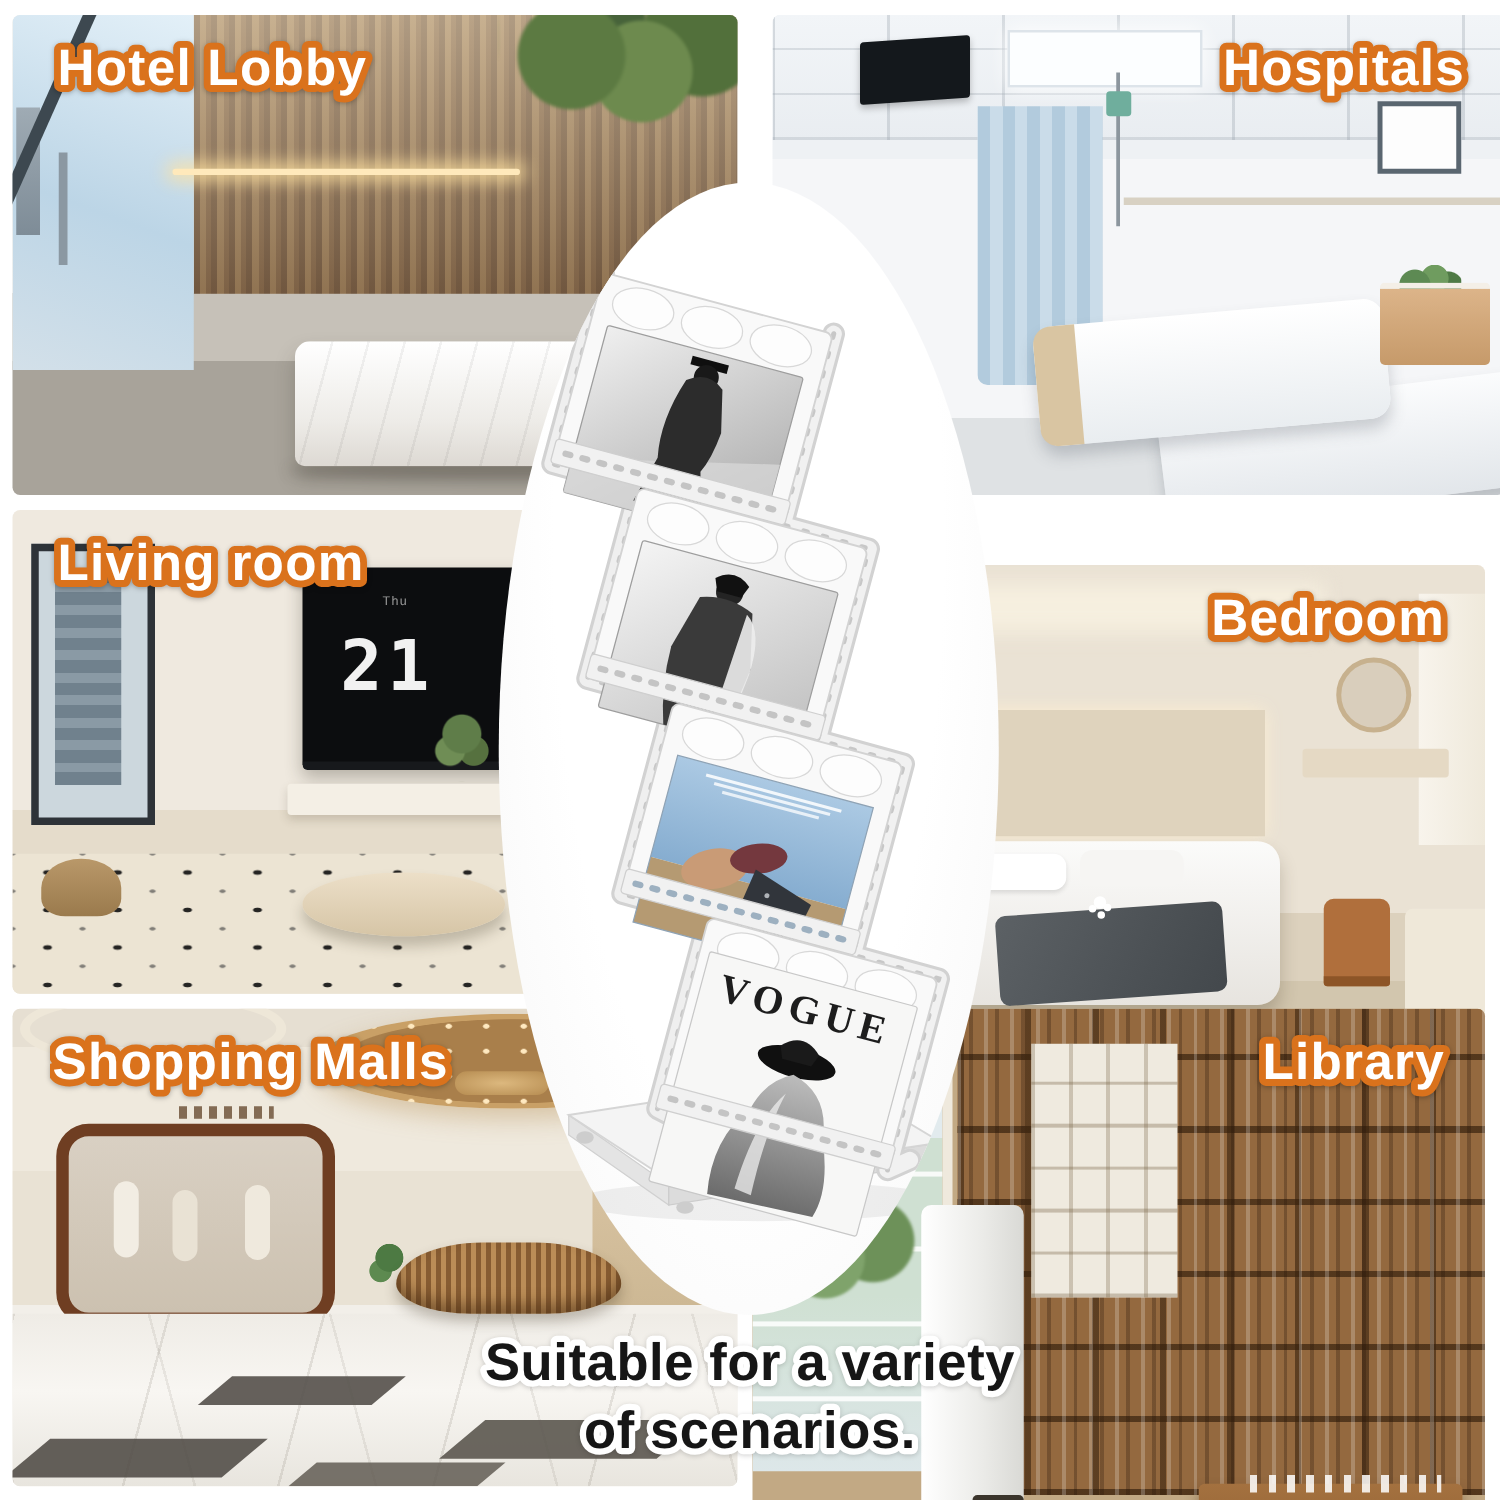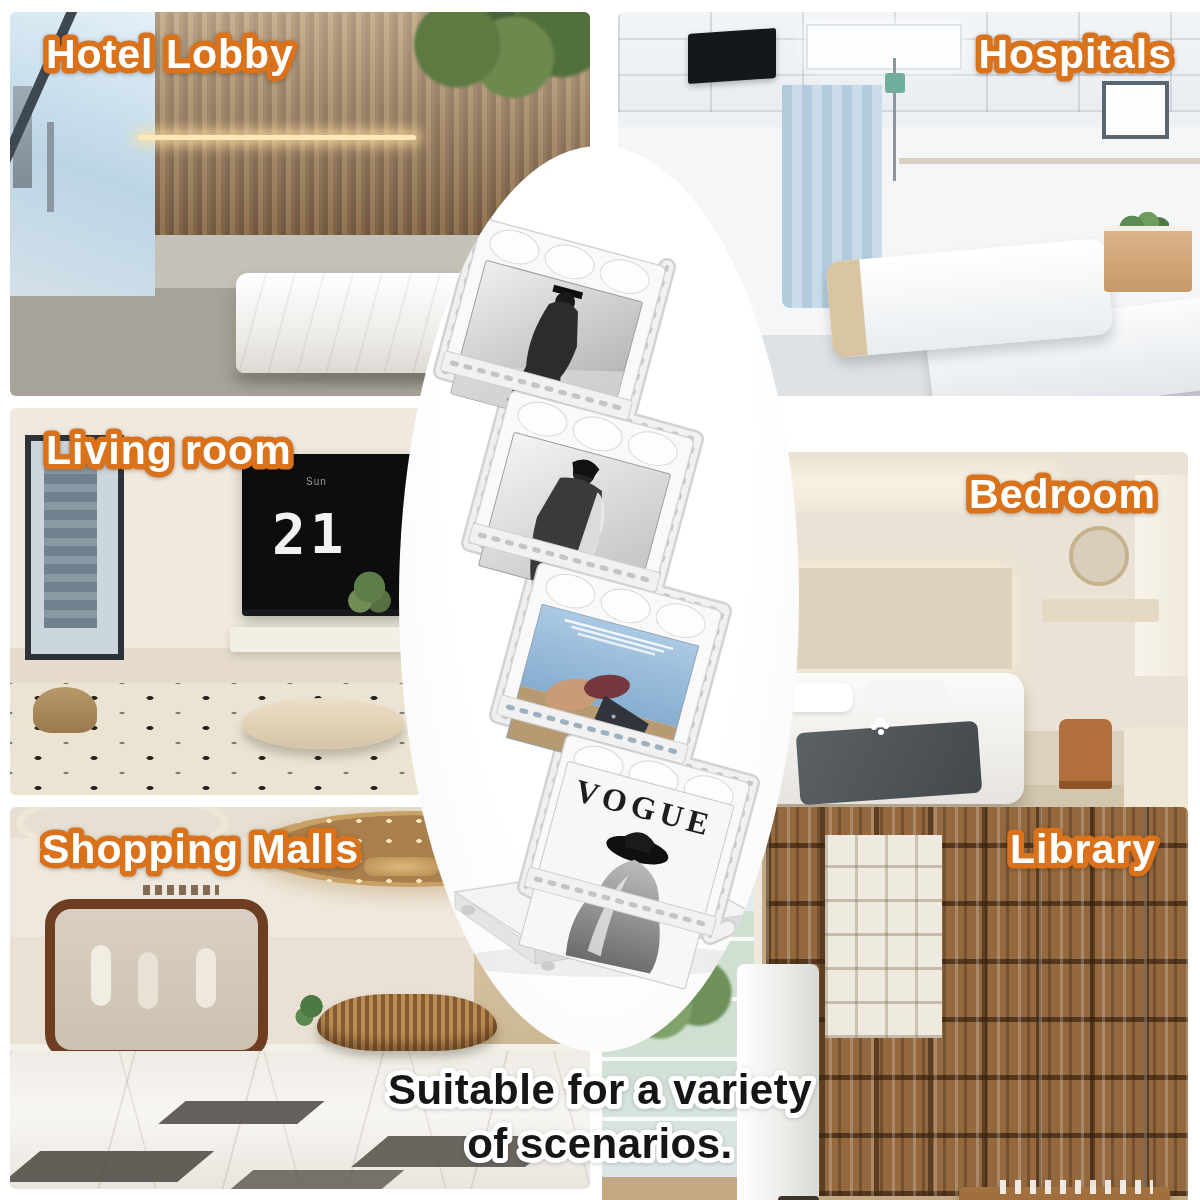--- a/index.html
+++ b/index.html
@@ -245,21 +245,21 @@
     <text x="510" y="48" text-anchor="end" fill="#ffffff" stroke="#da721c" stroke-width="11">Hospitals</text>
   </svg>
 </div>
 
 <div class="tile" id="tile-living">
   <div class="layer lr-panel-lines"></div>
   <div class="layer lr-window">
     <div class="layer lr-bldg"></div>
   </div>
   <div class="layer lr-tv">
-    <span class="lr-tv-day">Sun</span>
+    <span class="lr-tv-day">Thu</span>
     <span class="lr-tv-date"></span>
     <span class="lr-tv-time">21 27</span>
   </div>
   <div class="layer lr-cabinet"></div>
   <div class="layer lr-plant"></div>
   <div class="layer lr-rug"></div>
   <div class="layer lr-table"></div>
   <div class="layer lr-stool"></div>
   <svg class="label label-left" width="520" height="70">
     <text x="6" y="48" fill="#ffffff" stroke="#da721c" stroke-width="11">Living room</text>

